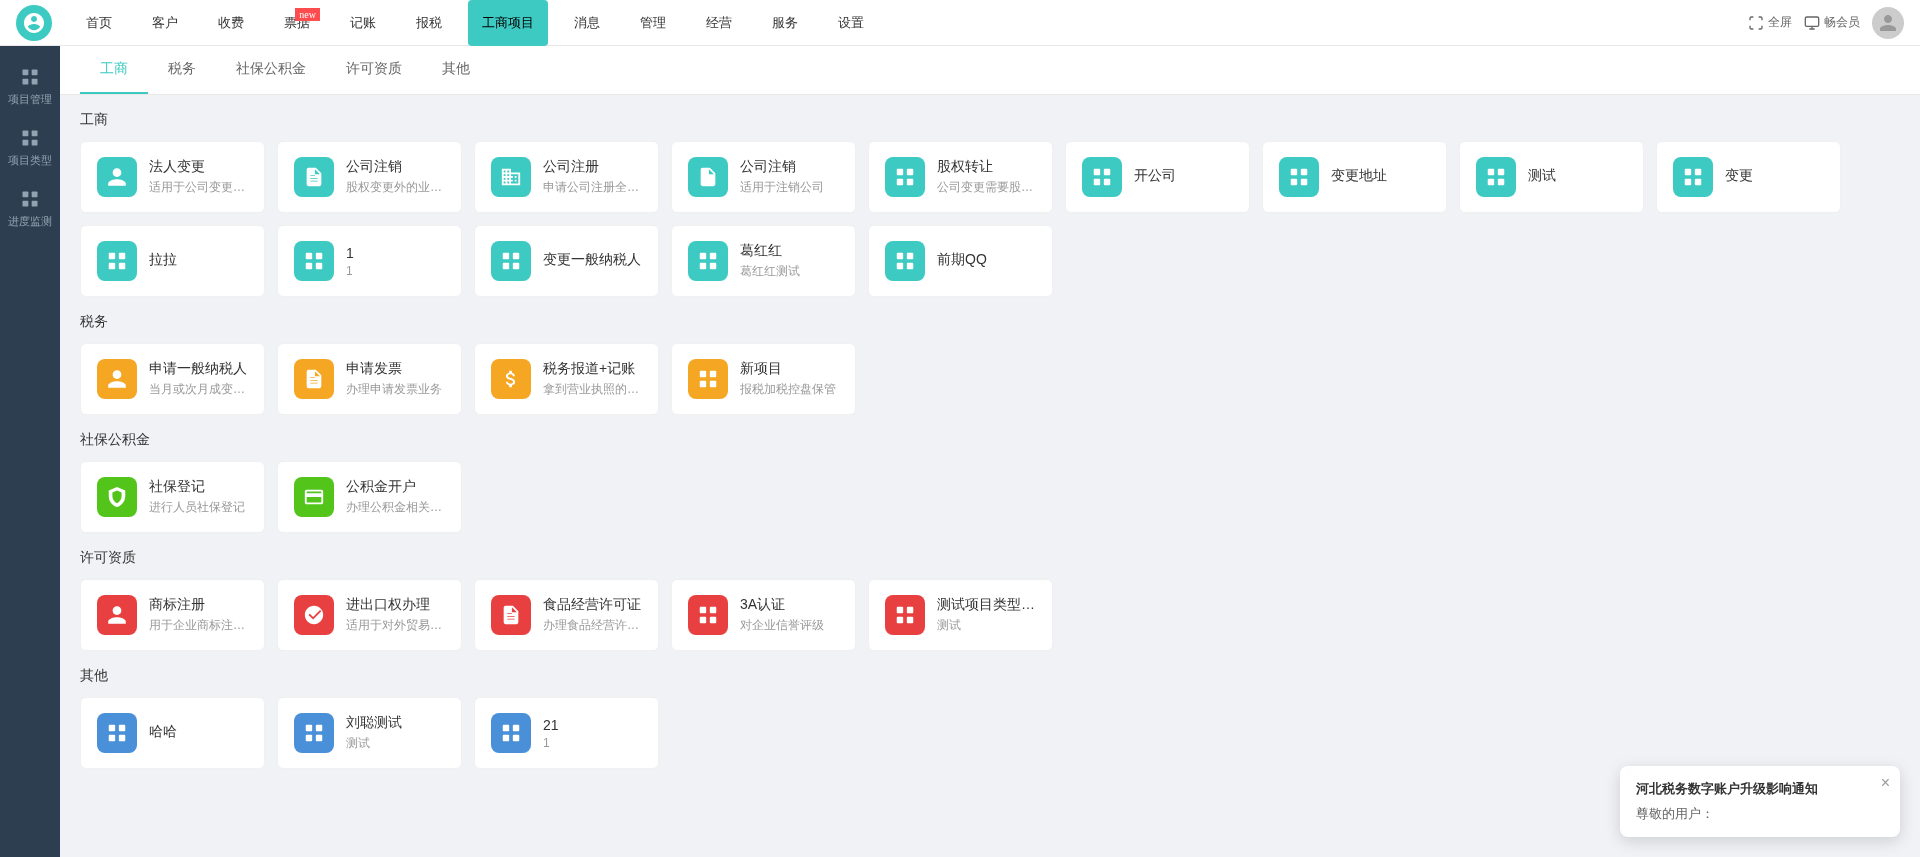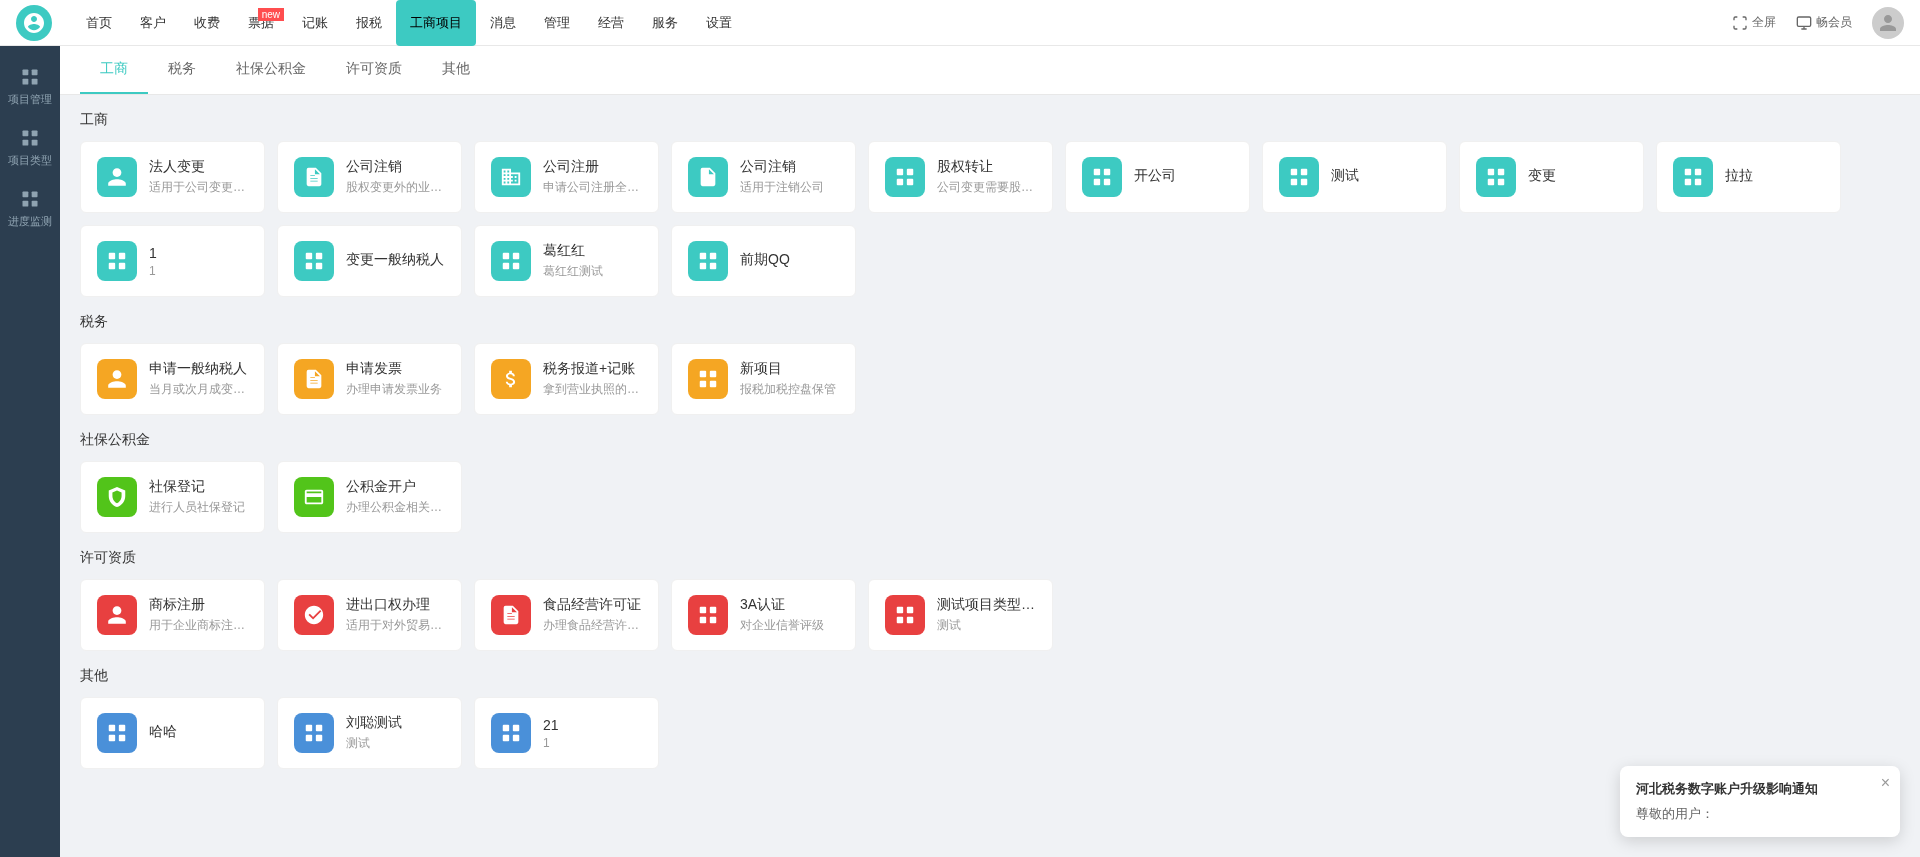--- a/index.html
+++ b/index.html
@@ -17,38 +17,38 @@
     }
     .top-nav .logo {
       width: 36px; height: 36px;
       background: #3dcac2;
       border-radius: 50%;
       display: flex; align-items: center; justify-content: center;
       color: white; font-size: 18px; font-weight: bold;
       margin-right: 20px; flex-shrink: 0;
     }
     .top-nav .nav-items {
-      display: flex; align-items: center; gap: 0; flex: 1;
+      display: flex; align-items: center; gap: 12px; flex: 1; font-family: Liberation Serif, serif;
     }
     .nav-item {
       padding: 0 14px; height: 46px;
       display: flex; align-items: center;
       cursor: pointer; color: #333; font-size: 13px;
       position: relative; white-space: nowrap;
     }
     .nav-item.active {
       background: #3dcac2; color: #000000; border-radius: 4px;
     }
     .nav-item .new-badge {
       background: #ff4d4f; color: white; font-size: 10px;
       padding: 1px 4px; border-radius: 0;
       position: absolute; top: 8px; right: 4px; margin-left: 40px;
     }
     .top-nav .right-actions {
-      display: flex; align-items: center; gap: 20px; margin-left: auto;
+      display: flex; align-items: center; gap: 12px; margin-left: auto;
     }
     .right-actions .fullscreen-btn, .right-actions .member-btn {
       display: flex; align-items: center; gap: 4px;
       color: #666; cursor: pointer; font-size: 12px;
     }
     .right-actions .avatar {
       width: 32px; height: 32px; border-radius: 50%;
       background: #ccc; overflow: hidden;
       display: flex; align-items: center; justify-content: center;
       color: white; font-size: 14px;
@@ -383,20 +383,34 @@
       <div class="card">
         <div class="card-icon teal">
           <svg width="22" height="22" fill="white" viewBox="0 0 24 24">
               <rect x="3" y="3" width="7" height="7" rx="1"></rect>
               <rect x="14" y="3" width="7" height="7" rx="1"></rect>
               <rect x="3" y="14" width="7" height="7" rx="1"></rect>
               <rect x="14" y="14" width="7" height="7" rx="1"></rect>
             </svg>
         </div>
         <div class="card-text">
+          <div class="card-name">变更地址</div>
+          <div class="card-desc"></div>
+        </div>
+      </div>
+      <div class="card">
+        <div class="card-icon teal">
+          <svg width="22" height="22" fill="white" viewBox="0 0 24 24">
+              <rect x="3" y="3" width="7" height="7" rx="1"></rect>
+              <rect x="14" y="3" width="7" height="7" rx="1"></rect>
+              <rect x="3" y="14" width="7" height="7" rx="1"></rect>
+              <rect x="14" y="14" width="7" height="7" rx="1"></rect>
+            </svg>
+        </div>
+        <div class="card-text">
           <div class="card-name">测试</div>
           <div class="card-desc"></div>
         </div>
       </div>
       <div class="card">
         <div class="card-icon teal">
           <svg width="22" height="22" fill="white" viewBox="0 0 24 24">
               <rect x="3" y="3" width="7" height="7" rx="1"></rect>
               <rect x="14" y="3" width="7" height="7" rx="1"></rect>
               <rect x="3" y="14" width="7" height="7" rx="1"></rect>

